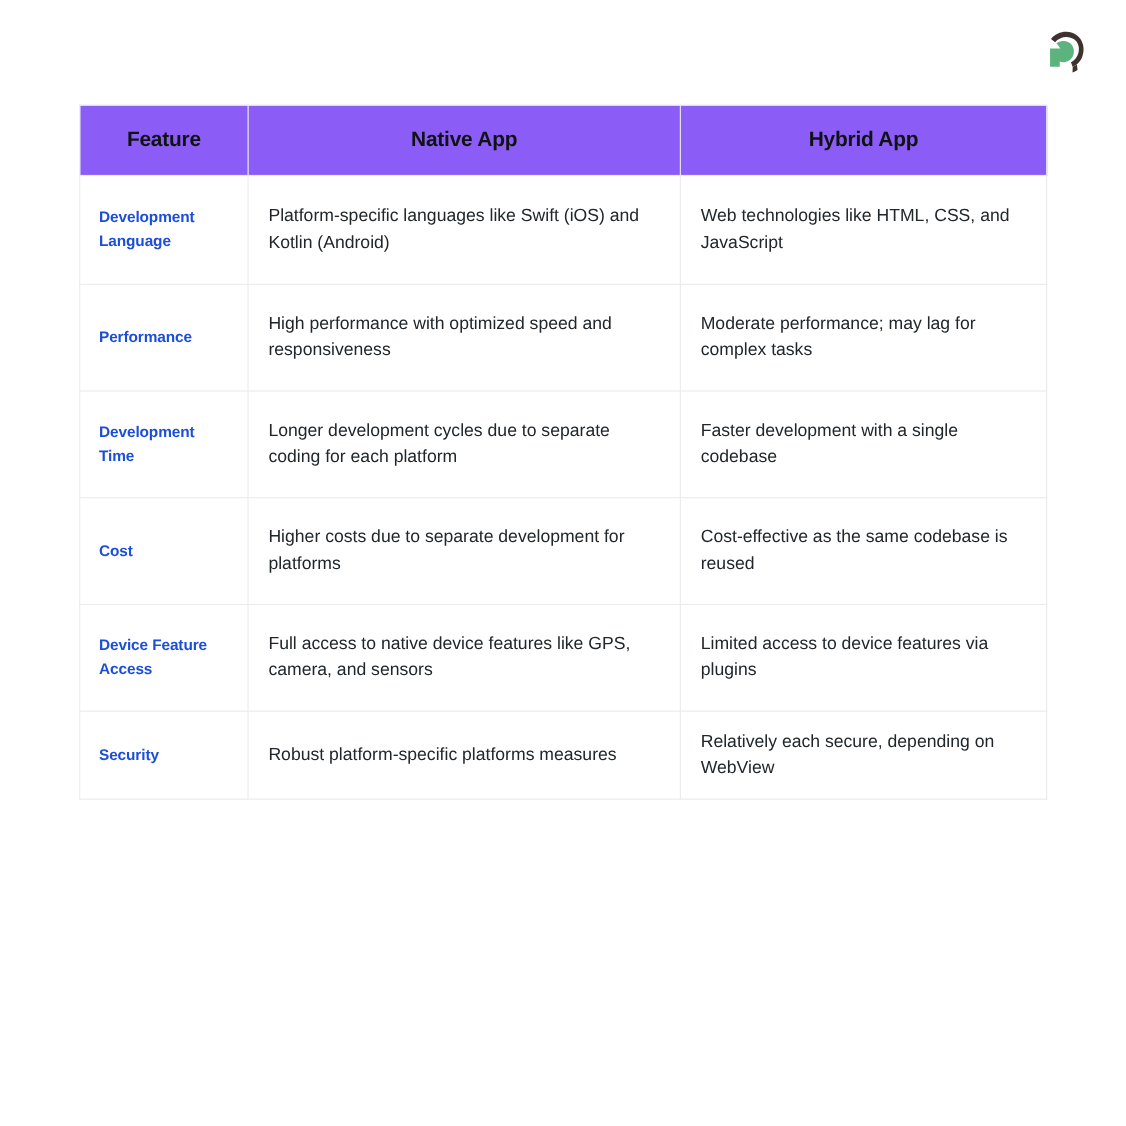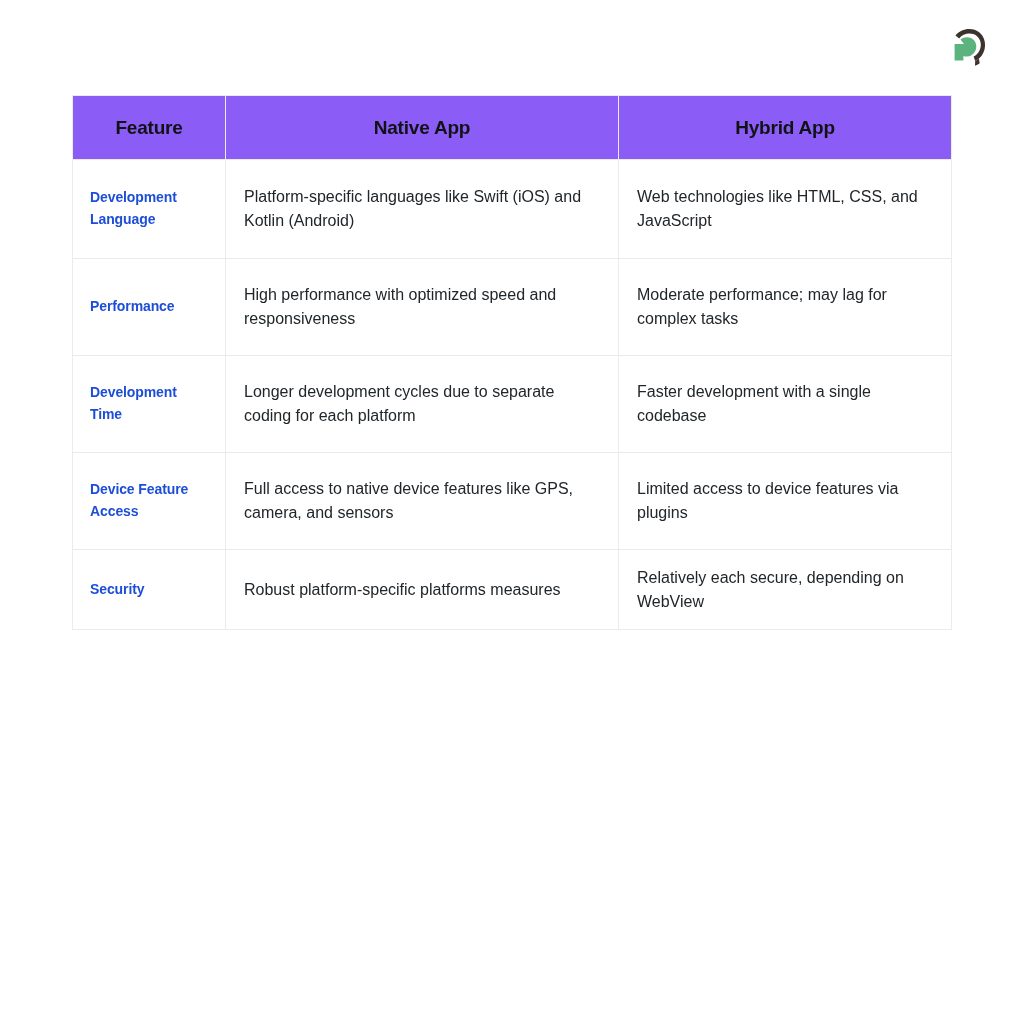--- a/index.html
+++ b/index.html
@@ -133,20 +133,25 @@
         <td class="feature-cell">Performance</td>
         <td>High performance with optimized speed and responsiveness</td>
         <td>Moderate performance; may lag for complex tasks</td>
       </tr>
       <tr>
         <td class="feature-cell">Development Time</td>
         <td>Longer development cycles due to separate coding for each platform</td>
         <td>Faster development with a single codebase</td>
       </tr>
       <tr>
+        <td class="feature-cell">Cost</td>
+        <td>Higher costs due to separate development for platforms</td>
+        <td>Cost-effective as the same codebase is reused</td>
+      </tr>
+      <tr>
         <td class="feature-cell">Device Feature Access</td>
         <td>Full access to native device features like GPS, camera, and sensors</td>
         <td>Limited access to device features via plugins</td>
       </tr>
       <tr>
         <td class="feature-cell">Security</td>
         <td>Robust platform-specific platforms measures</td>
         <td>Relatively each secure, depending on WebView</td>
       </tr>
     </tbody>

